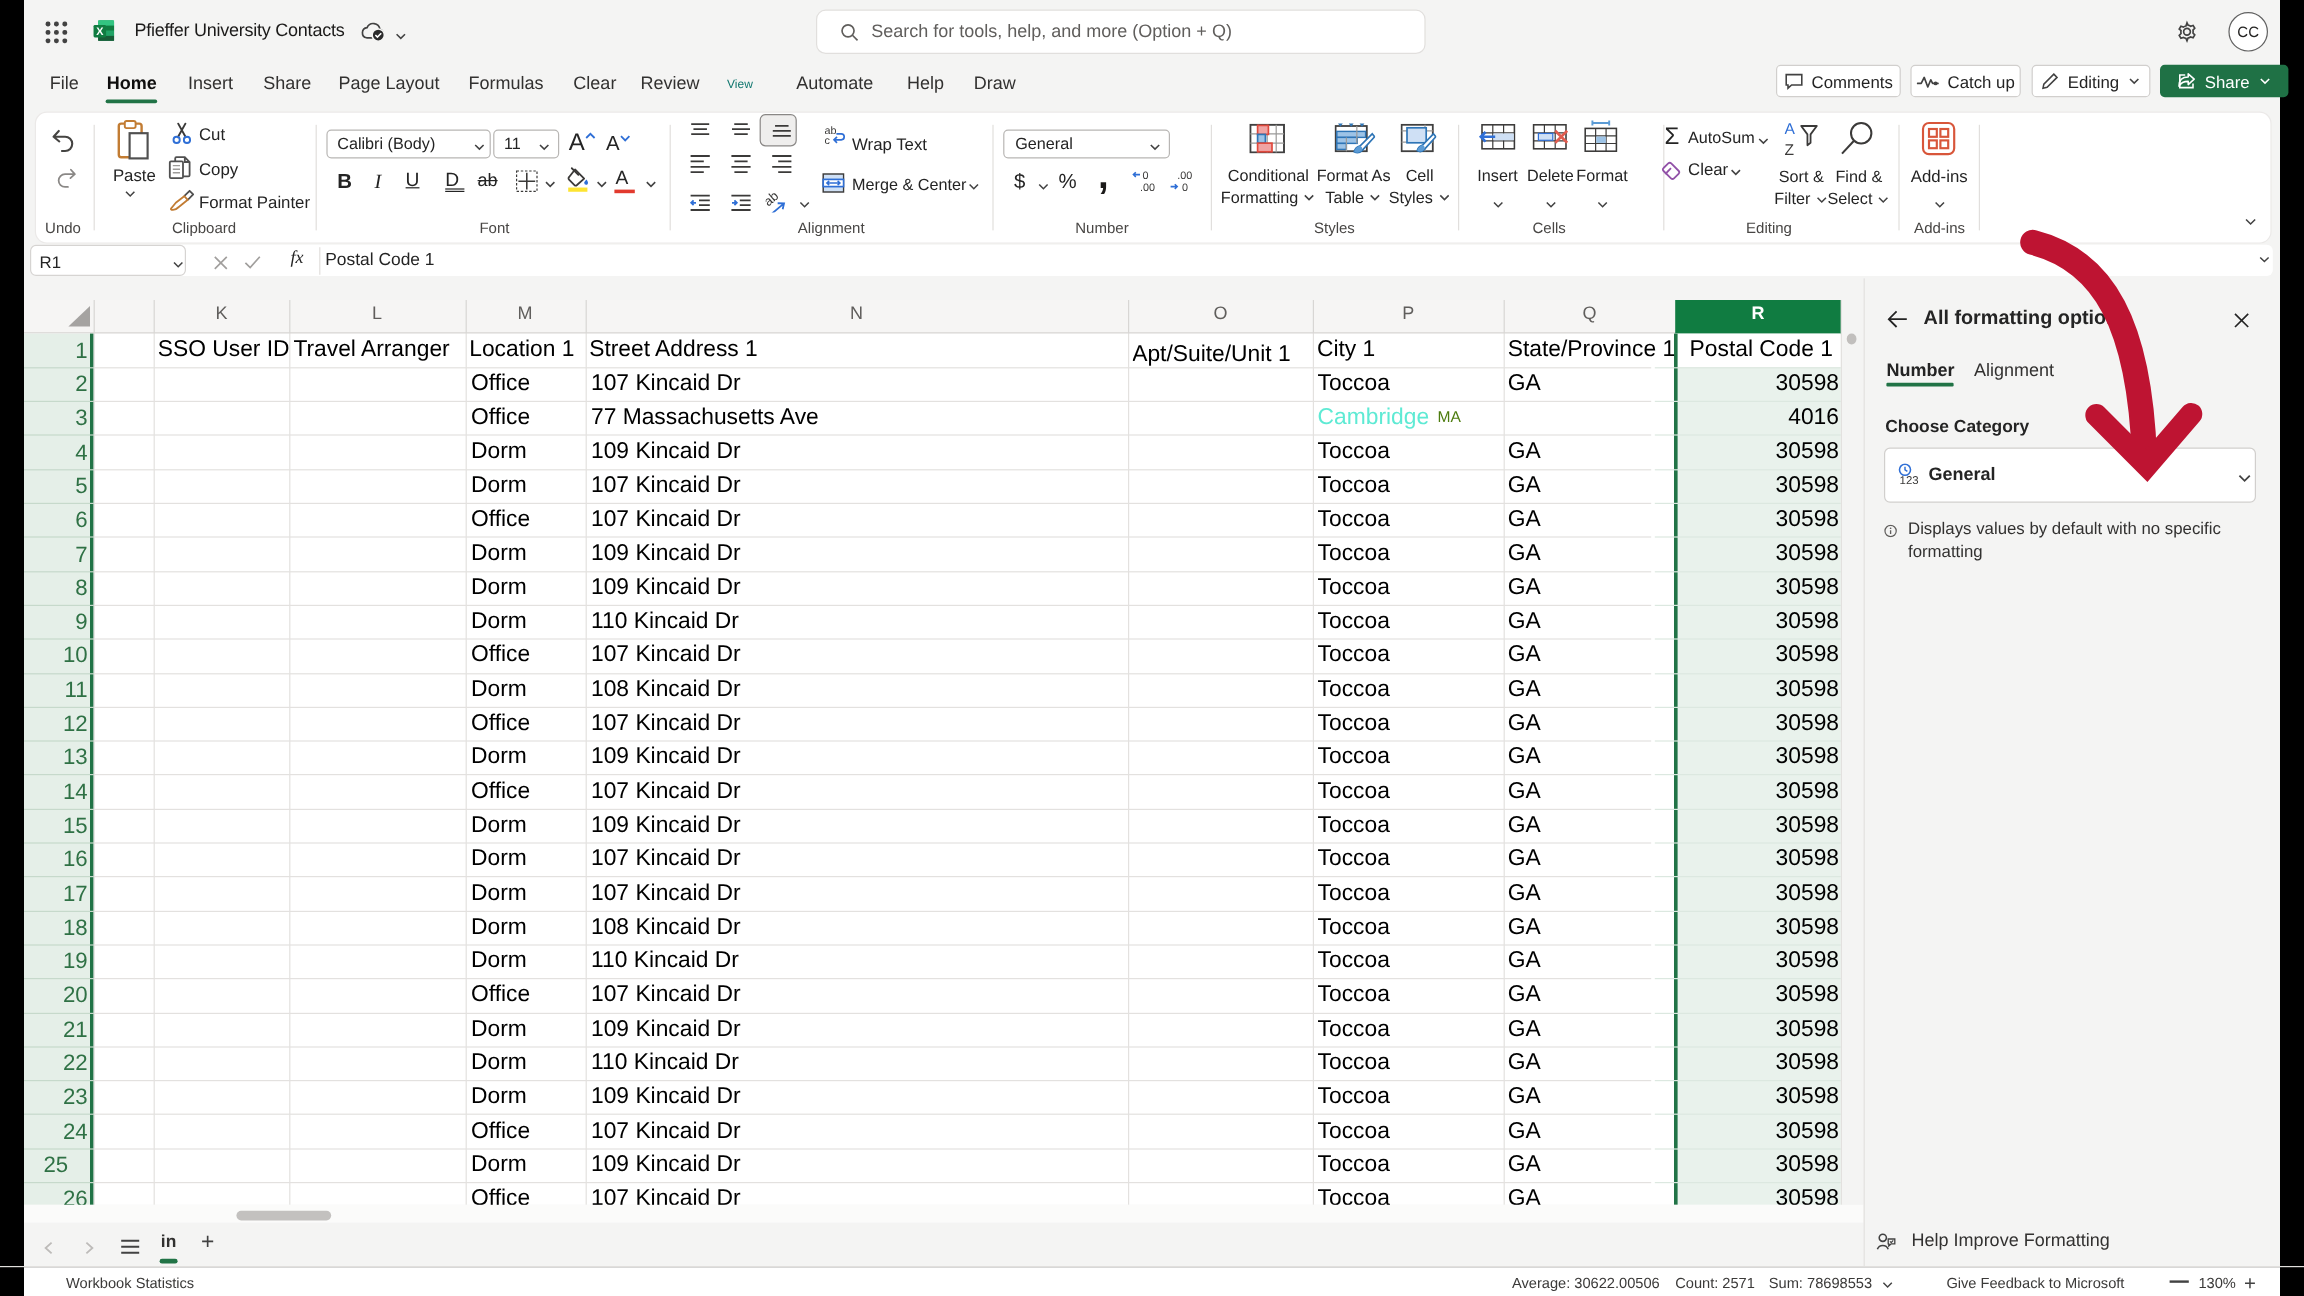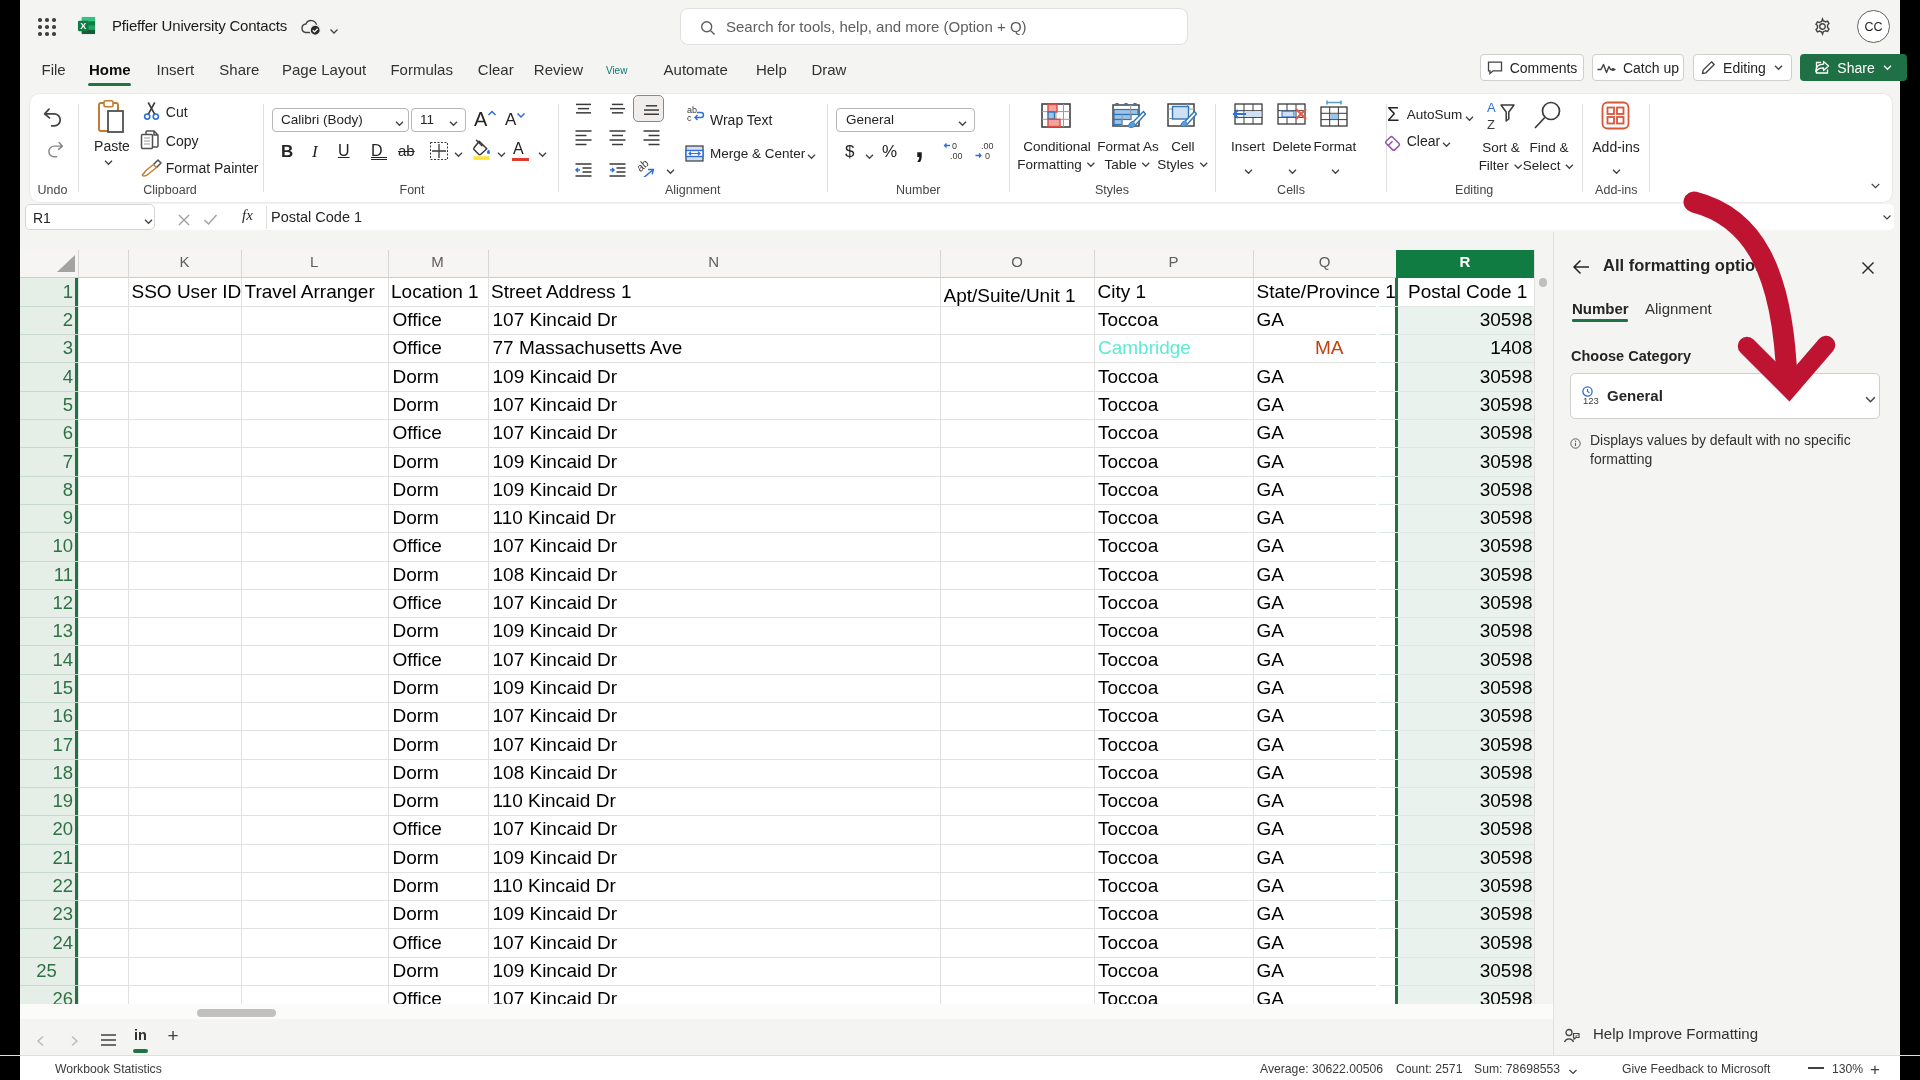--- a/index.html
+++ b/index.html
@@ -446,22 +446,22 @@
 <div class="a" style="left:1098px;top:309.0px;height:22px;font-size:19px;line-height:22px;color:#000;">Toccoa</div>
 <div class="a" style="left:1256.5px;top:309.0px;height:22px;font-size:19px;line-height:22px;color:#000;">GA</div>
 <div class="a" style="left:1398px;top:309.0px;width:134.5px;height:22px;font-size:19px;line-height:22px;color:#000;text-align:right;">30598</div>
 <div class="a" style="left:78px;top:362.40000000000003px;width:1298px;height:1px;background:#e3e1df;"></div>
 <div class="a" style="left:1379px;top:362.40000000000003px;width:155px;height:1px;background:#dce8e0;"></div>
 <div class="a" style="left:20px;top:362.40000000000003px;width:58px;height:1px;background:#c6d9cb;"></div>
 <div class="a" style="left:20px;top:337.3px;width:53px;height:22px;font-size:18.5px;line-height:22px;color:#2f7145;text-align:right;">3</div>
 <div class="a" style="left:392.5px;top:337.3px;height:22px;font-size:19px;line-height:22px;color:#000;">Office</div>
 <div class="a" style="left:492.5px;top:337.3px;height:22px;font-size:19px;line-height:22px;color:#000;">77 Massachusetts Ave</div>
 <div class="a" style="left:1098px;top:337.3px;height:22px;font-size:19px;line-height:22px;color:#5eead4;">Cambridge</div>
-<div class="a" style="left:1315px;top:337.3px;height:22px;font-size:19px;line-height:22px;color:#c2410c;">MA</div>
-<div class="a" style="left:1398px;top:337.3px;width:134.5px;height:22px;font-size:19px;line-height:22px;color:#000;text-align:right;">1408</div>
+<div class="a" style="left:1198px;top:337.3px;height:22px;font-size:13px;line-height:22px;color:#4d7c0f;">MA</div>
+<div class="a" style="left:1398px;top:337.3px;width:134.5px;height:22px;font-size:19px;line-height:22px;color:#000;text-align:right;">4016</div>
 <div class="a" style="left:78px;top:390.7px;width:1298px;height:1px;background:#e3e1df;"></div>
 <div class="a" style="left:1379px;top:390.7px;width:155px;height:1px;background:#dce8e0;"></div>
 <div class="a" style="left:20px;top:390.7px;width:58px;height:1px;background:#c6d9cb;"></div>
 <div class="a" style="left:20px;top:365.59999999999997px;width:53px;height:22px;font-size:18.5px;line-height:22px;color:#2f7145;text-align:right;">4</div>
 <div class="a" style="left:392.5px;top:365.59999999999997px;height:22px;font-size:19px;line-height:22px;color:#000;">Dorm</div>
 <div class="a" style="left:492.5px;top:365.59999999999997px;height:22px;font-size:19px;line-height:22px;color:#000;">109 Kincaid Dr</div>
 <div class="a" style="left:1098px;top:365.59999999999997px;height:22px;font-size:19px;line-height:22px;color:#000;">Toccoa</div>
 <div class="a" style="left:1256.5px;top:365.59999999999997px;height:22px;font-size:19px;line-height:22px;color:#000;">GA</div>
 <div class="a" style="left:1398px;top:365.59999999999997px;width:134.5px;height:22px;font-size:19px;line-height:22px;color:#000;text-align:right;">30598</div>
 <div class="a" style="left:78px;top:419.0px;width:1298px;height:1px;background:#e3e1df;"></div>

